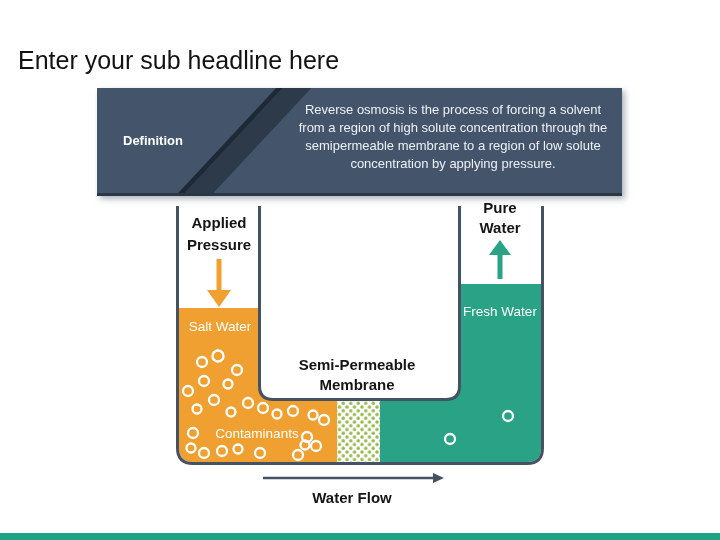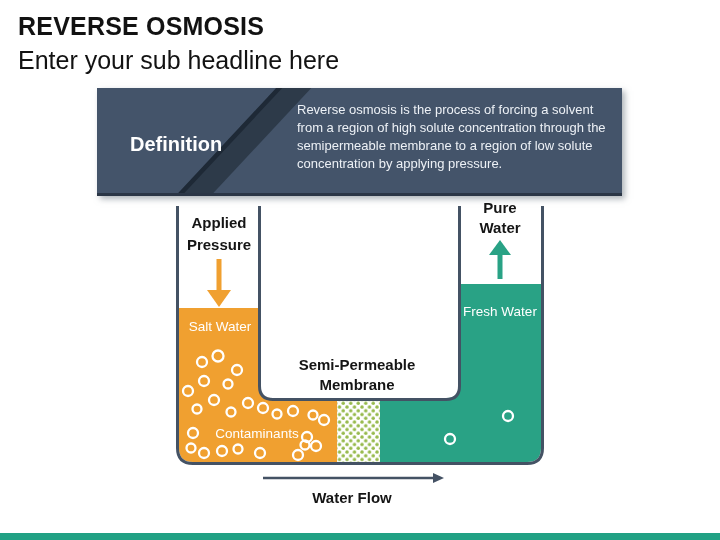--- a/index.html
+++ b/index.html
@@ -19,39 +19,38 @@
     position:absolute;left:97px;top:88px;width:525px;height:108px;
     background:#44546A;border-bottom:3px solid #2B3646;box-sizing:border-box;
     box-shadow:3px 3px 6px rgba(110,120,130,.55);overflow:hidden;
   }
   .def-stripe{
     position:absolute;left:183px;top:-4px;width:29px;height:120px;
     background:#2D3A49;border-left:6px solid #1E2936;
     transform:skewX(-43deg);transform-origin:top left;
   }
   .def-label{
-    position:absolute;left:33px;top:45px;font-size:20px;font-weight:bold;color:#FFFFFF;
+    position:absolute;left:26px;top:45px;font-size:13px;font-weight:bold;color:#FFFFFF;
   }
   .def-text{
-    position:absolute;left:200px;top:13px;width:312px;
+    position:absolute;left:200px;top:13px;width:312px;text-align:center;
     font-size:13px;line-height:18px;color:#EDF1F6;
   }
   
   .diagram{position:absolute;left:0;top:0;width:720px;height:540px;}
   .svg-bold-label{font-family:"Liberation Sans",sans-serif;font-size:15px;font-weight:bold;fill:#151515;text-anchor:middle;}
   .svg-white-label{font-family:"Liberation Sans",sans-serif;font-size:13.5px;fill:#FFFFFF;text-anchor:middle;}
   
   .footer-bar{position:absolute;left:0;bottom:0;width:720px;height:7px;background:#21A184;}
 </style>
 </head>
 <body>
 
 <div class="slide">
 
-  <div class="page-title">REVERSE OSMOSIS</div>
   <div class="page-subtitle">Enter your sub headline here</div>
 
   <div class="def-box">
     <div class="def-stripe"></div>
     <div class="def-label">Definition</div>
     <div class="def-text">Reverse osmosis is the process of forcing a solvent from a region of high solute concentration through the semipermeable membrane to a region of low solute concentration by applying pressure.</div>
   </div>
 
   <svg class="diagram" viewBox="0 0 720 540" xmlns="http://www.w3.org/2000/svg">
     <defs>

